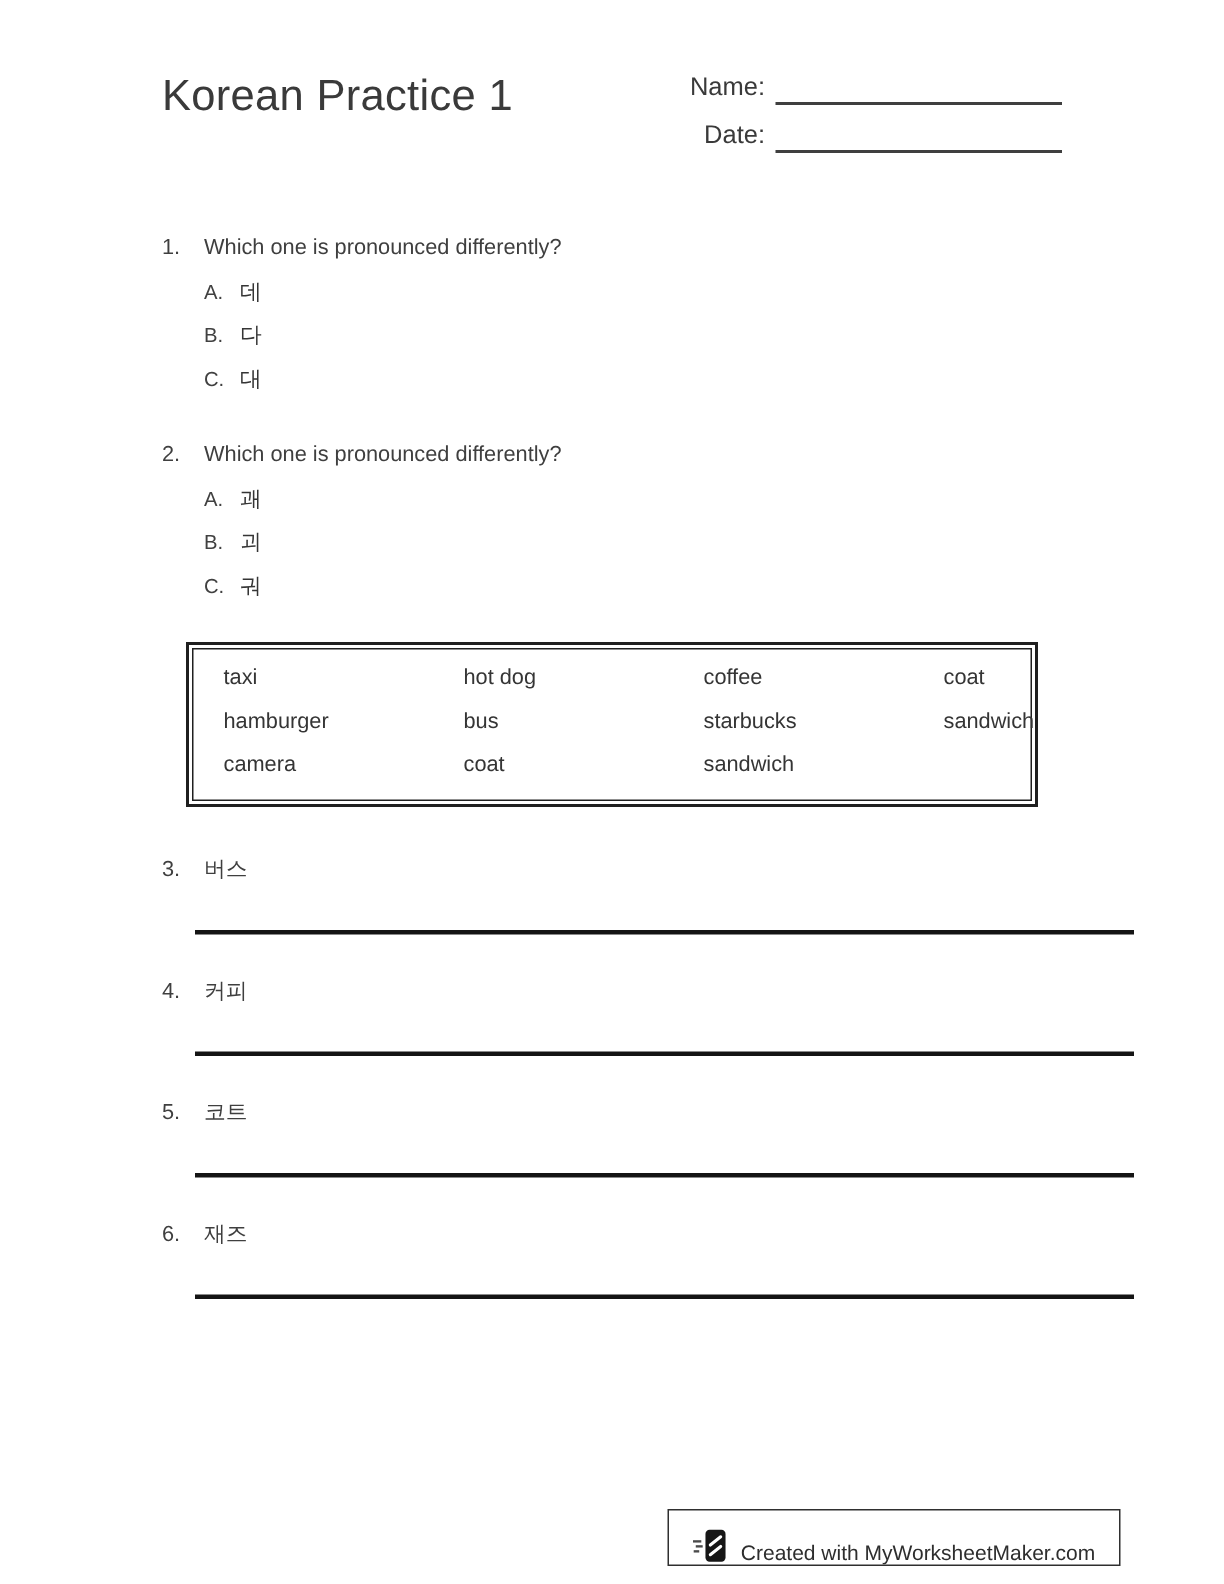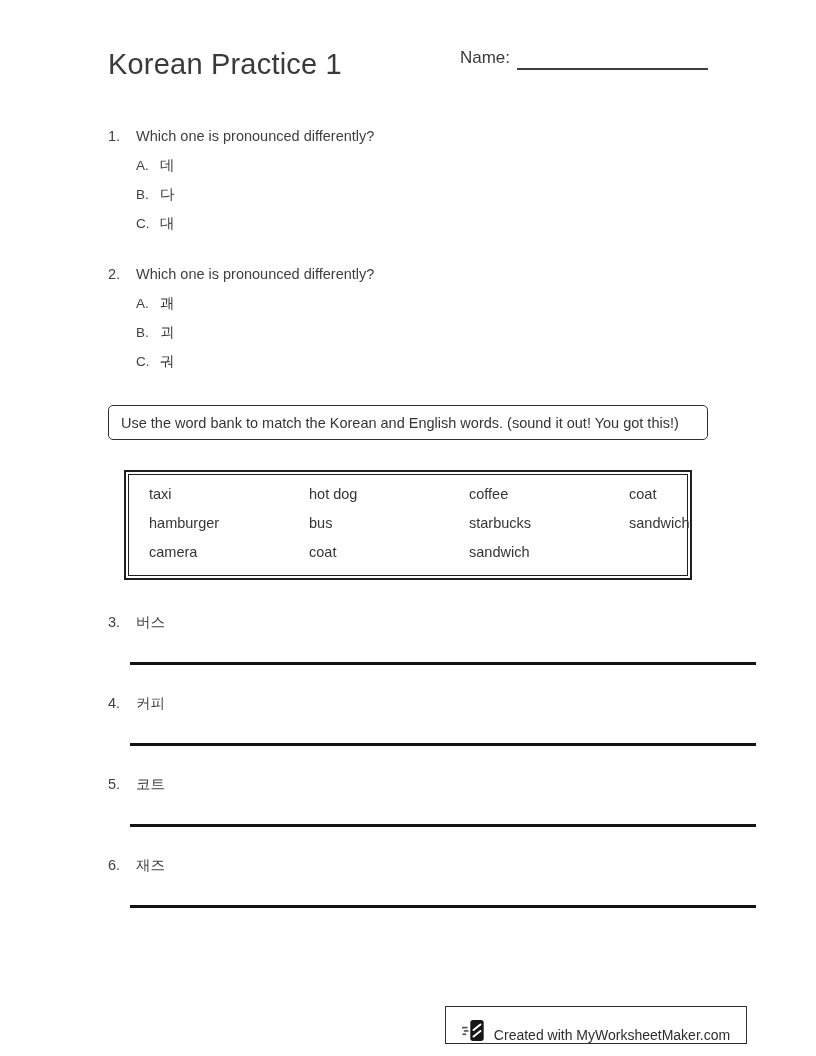--- a/index.html
+++ b/index.html
@@ -68,20 +68,24 @@
 
 <div class="page">
 
   <div class="header">
     <h1 class="title">Korean Practice 1</h1>
     <div class="name-date">
       <div class="field">
         <span class="field-label">Name:</span>
         <span class="field-line"></span>
       </div>
+      <div class="field">
+        <span class="field-label">Date:</span>
+        <span class="field-line"></span>
+      </div>
     </div>
   </div>
 
   <div class="mc-question first">
     <div class="q-row">
       <span class="q-num">1.</span>
       <span class="q-text">Which one is pronounced differently?</span>
     </div>
     <div class="options">
       <div class="option">
@@ -113,23 +117,20 @@
         <span class="opt-letter">B.</span>
         <span class="opt-text korean">괴</span>
       </div>
       <div class="option">
         <span class="opt-letter">C.</span>
         <span class="opt-text korean">궈</span>
       </div>
     </div>
   </div>
 
-  <div class="instruction-box">
-    <span>Use the word bank to match the Korean and English words. (sound it out! You got this!)</span>
-  </div>
 
   <div class="bank-outer">
     <div class="bank-inner">
       <span class="bank-word">taxi</span>
       <span class="bank-word">hot dog</span>
       <span class="bank-word">coffee</span>
       <span class="bank-word">coat</span>
       <span class="bank-word">hamburger</span>
       <span class="bank-word">bus</span>
       <span class="bank-word">starbucks</span>

